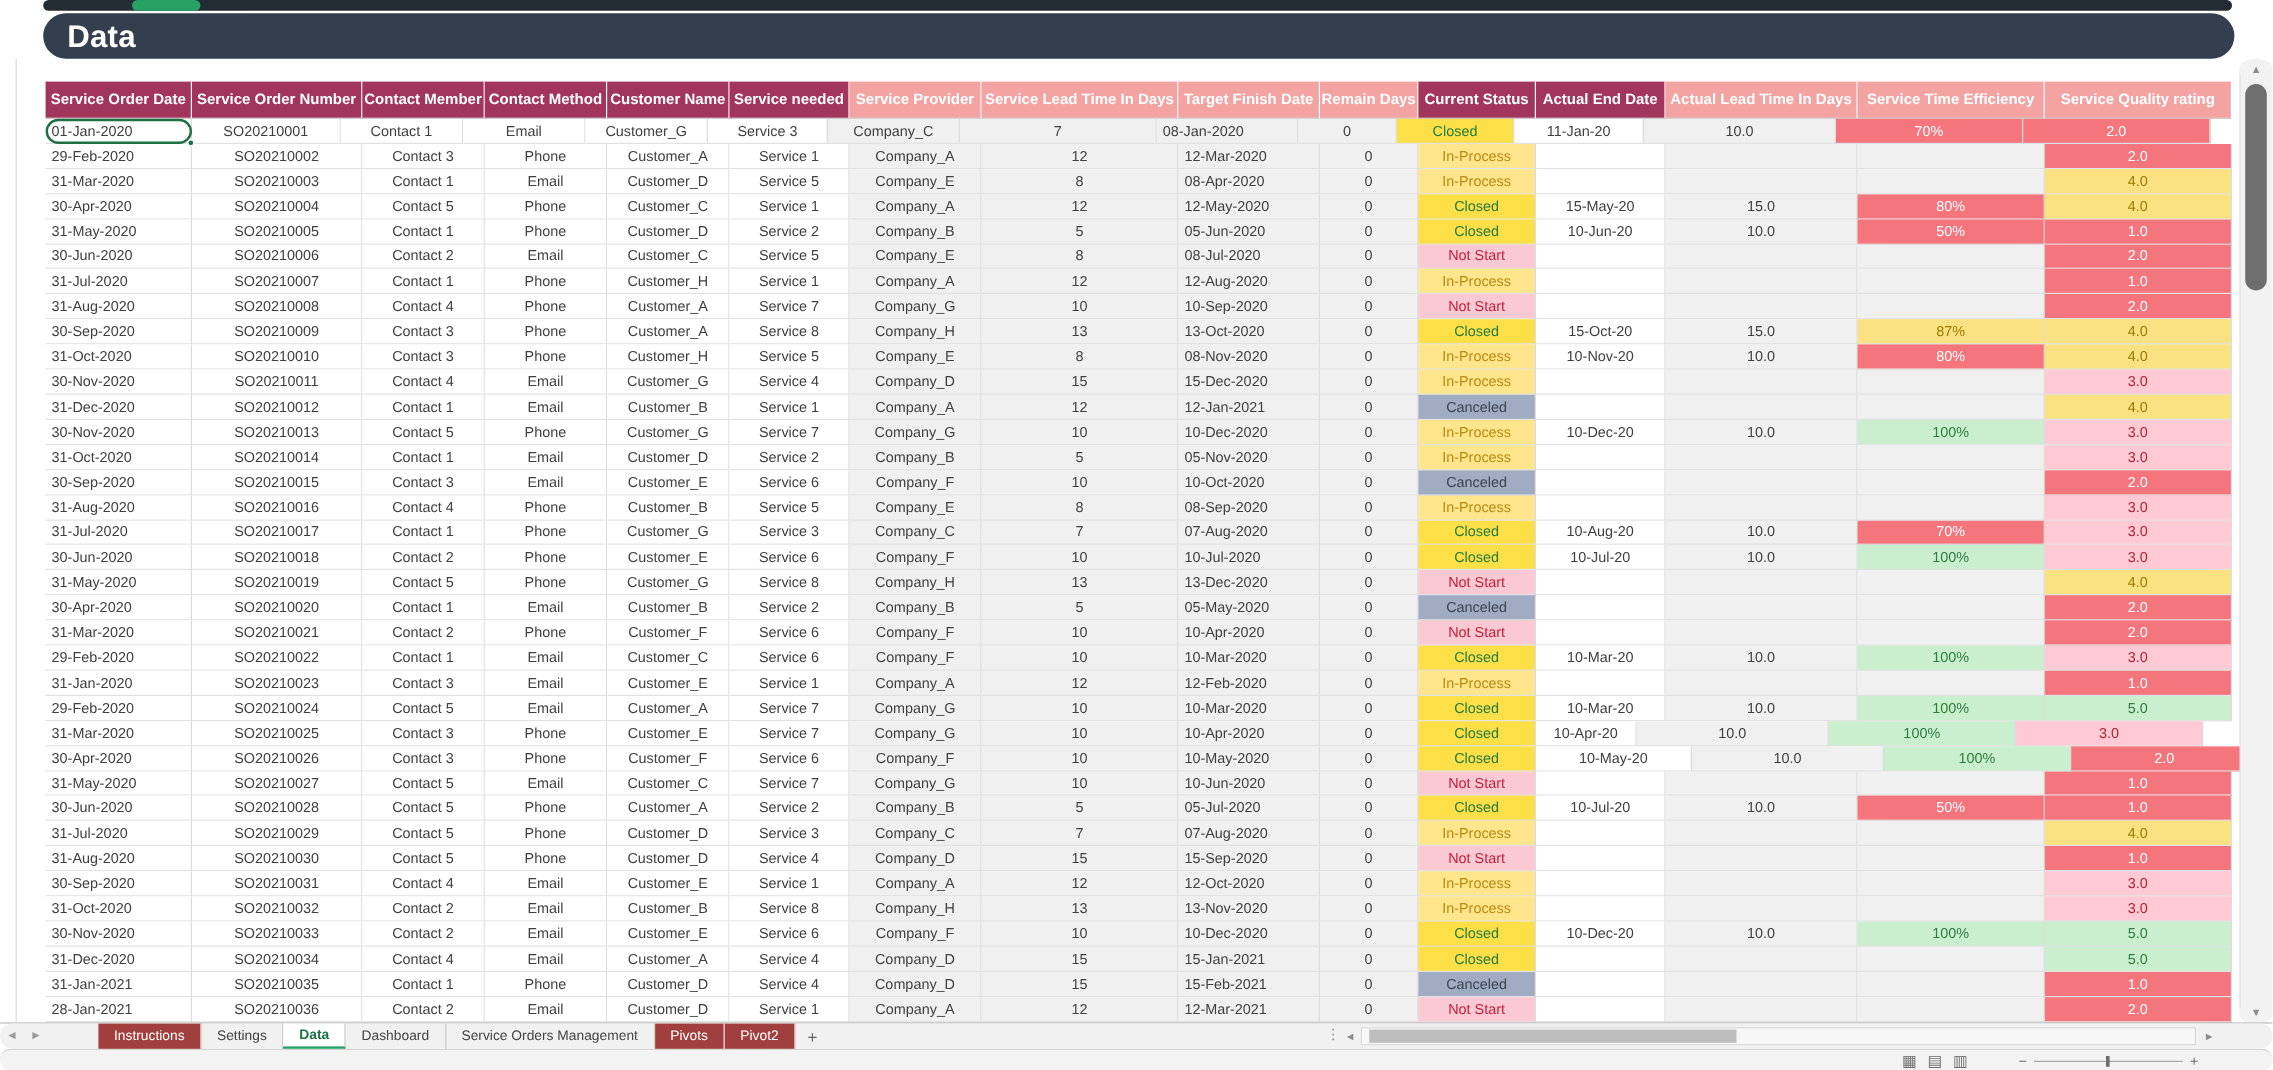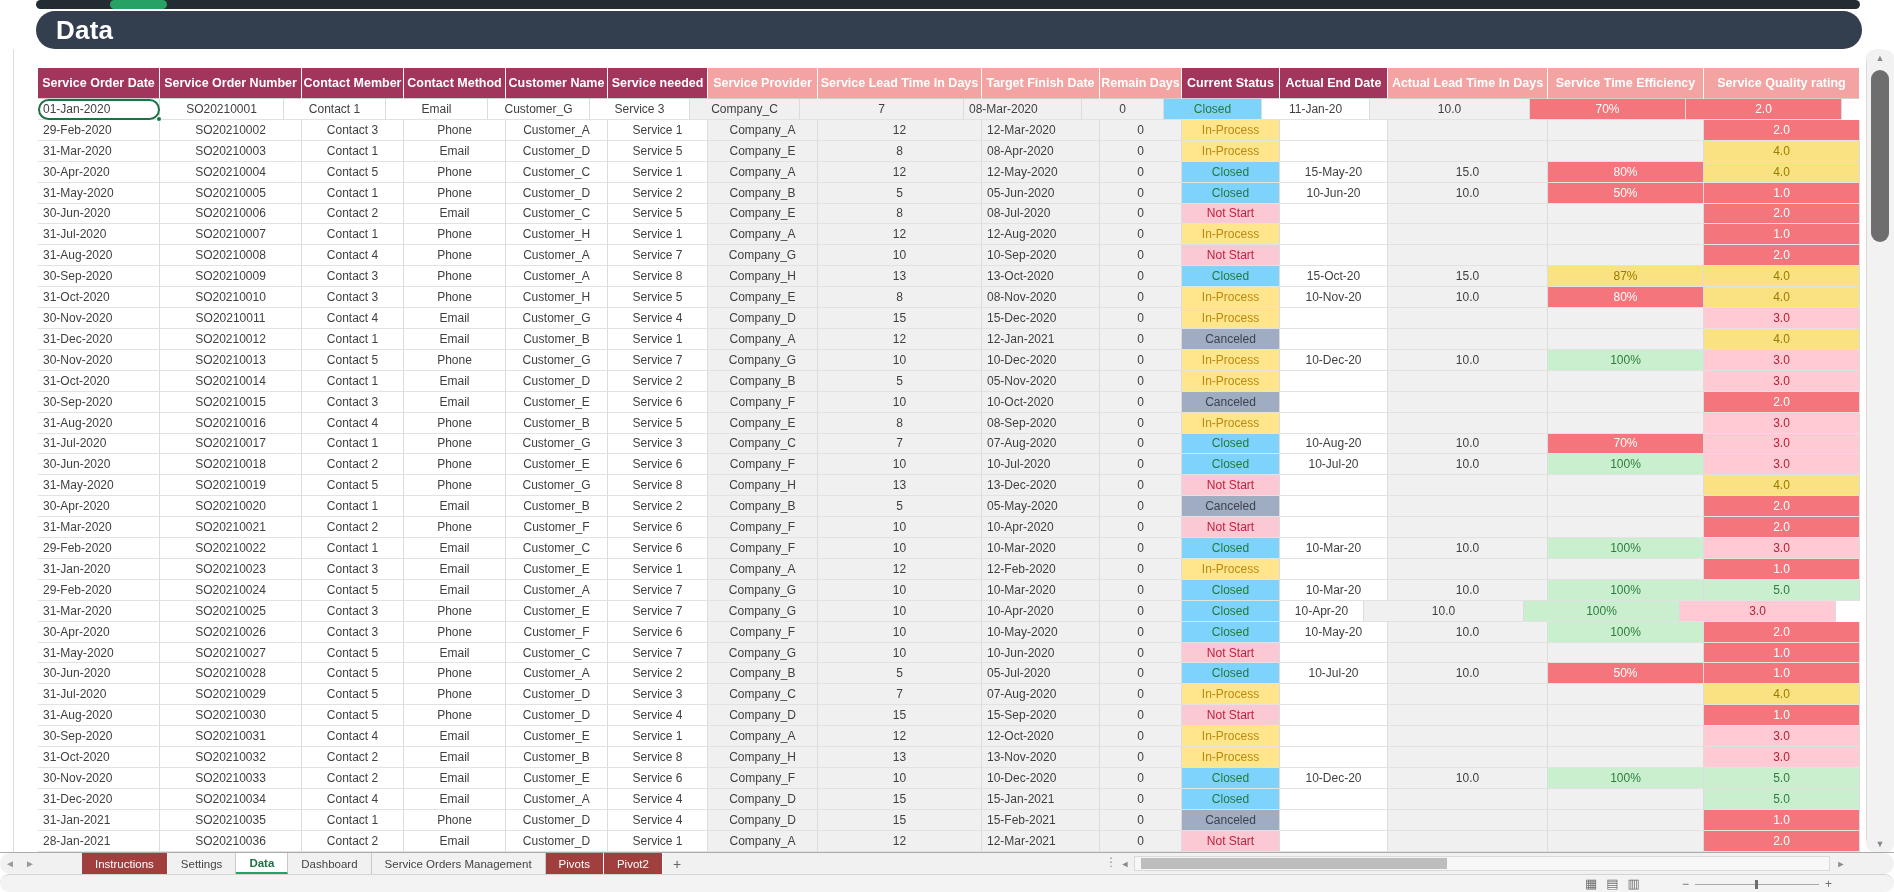--- a/index.html
+++ b/index.html
@@ -19,21 +19,21 @@
   .trow{display:flex;}
   .cell{box-sizing:border-box;flex:none;display:flex;align-items:center;justify-content:center;
         height:20.92px;font-size:12px;color:#3F3F3F;white-space:nowrap;overflow:hidden;
         border-right:1px solid #DCDCDC;border-bottom:1px solid #E2E2E2;background:#FFFFFF;}
   .cell.left{justify-content:flex-start;padding-left:5px;}
   .cell.band{background:#F0F0F1;}
   .cell.hdr{height:31px;background:#A2355C;color:#FFFFFF;font-weight:bold;font-size:12.5px;
             border-right:1px solid #FFFFFF;border-bottom:1px solid #CFCFCF;}
   .cell.hdr.salmon{background:#F2A3A2;}
   
-  .s-good{background:#7dd3fc;color:#247A3C;}
+  .s-good{background:#fde047;color:#247A3C;}
   .s-neutral{background:#FFE58C;color:#BA8A10;}
   .s-bad{background:#FBC9D3;color:#C2203D;}
   .s-canceled{background:#9FACC1;color:#3E4350;}
   .v-red{background:#F4757C;color:#FFFFFF;}
   .v-yellow{background:#FAE282;color:#9C7A00;}
   .v-green{background:#C9EFCF;color:#2E7D3B;}
   .v-pink{background:#FFCAD4;color:#B22234;}
   
   .sel{left:38px;top:99px;width:122px;height:21px;border:2px solid #1E7145;pointer-events:none;}
   .sel-handle{left:156px;top:116px;width:6px;height:6px;background:#1E7145;border:1px solid #FFFFFF;}
@@ -97,21 +97,21 @@
       </div>
       <div class="trow">
         <div class="cell left" style="width: 122px;">01-Jan-2020</div>
         <div class="cell" style="width: 124px;">SO20210001</div>
         <div class="cell" style="width: 102px;">Contact 1</div>
         <div class="cell" style="width: 102px;">Email</div>
         <div class="cell" style="width: 102px;">Customer_G</div>
         <div class="cell" style="width: 100px;">Service 3</div>
         <div class="cell band" style="width: 110px;">Company_C</div>
         <div class="cell band" style="width: 164px;">7</div>
-        <div class="cell left band" style="width: 118px;">08-Mar-2020</div>
+        <div class="cell left band" style="width: 118px;">08-Jan-2020</div>
         <div class="cell band" style="width: 82px;">0</div>
         <div class="cell s-good" style="width: 98px;">Closed</div>
         <div class="cell" style="width: 108px;">11-Jan-20</div>
         <div class="cell band" style="width: 160px;">10.0</div>
         <div class="cell v-red" style="width: 156px;">70%</div>
         <div class="cell v-red" style="width: 156px;">2.0</div>
       </div>
       <div class="trow">
         <div class="cell left" style="width: 122px;">29-Feb-2020</div>
         <div class="cell" style="width: 142px;">SO20210002</div>
@@ -525,21 +525,21 @@
         <div class="cell" style="width: 142px;">SO20210026</div>
         <div class="cell" style="width: 102px;">Contact 3</div>
         <div class="cell" style="width: 102px;">Phone</div>
         <div class="cell" style="width: 102px;">Customer_F</div>
         <div class="cell" style="width: 100px;">Service 6</div>
         <div class="cell band" style="width: 110px;">Company_F</div>
         <div class="cell band" style="width: 164px;">10</div>
         <div class="cell left band" style="width: 118px; text-align: center;">10-May-2020</div>
         <div class="cell band" style="width: 82px;">0</div>
         <div class="cell s-good" style="width: 98px;">Closed</div>
-        <div class="cell" style="width: 108px;">10-May-20</div>
+        <div class="cell" style="width: 130px;">10-May-20</div>
         <div class="cell band" style="width: 160px;">10.0</div>
         <div class="cell v-green" style="width: 156px;">100%</div>
         <div class="cell v-red" style="width: 156px;">2.0</div>
       </div>
       <div class="trow">
         <div class="cell left" style="width: 122px;">31-May-2020</div>
         <div class="cell" style="width: 142px;">SO20210027</div>
         <div class="cell" style="width: 102px;">Contact 5</div>
         <div class="cell" style="width: 102px;">Email</div>
         <div class="cell" style="width: 102px;">Customer_C</div>

